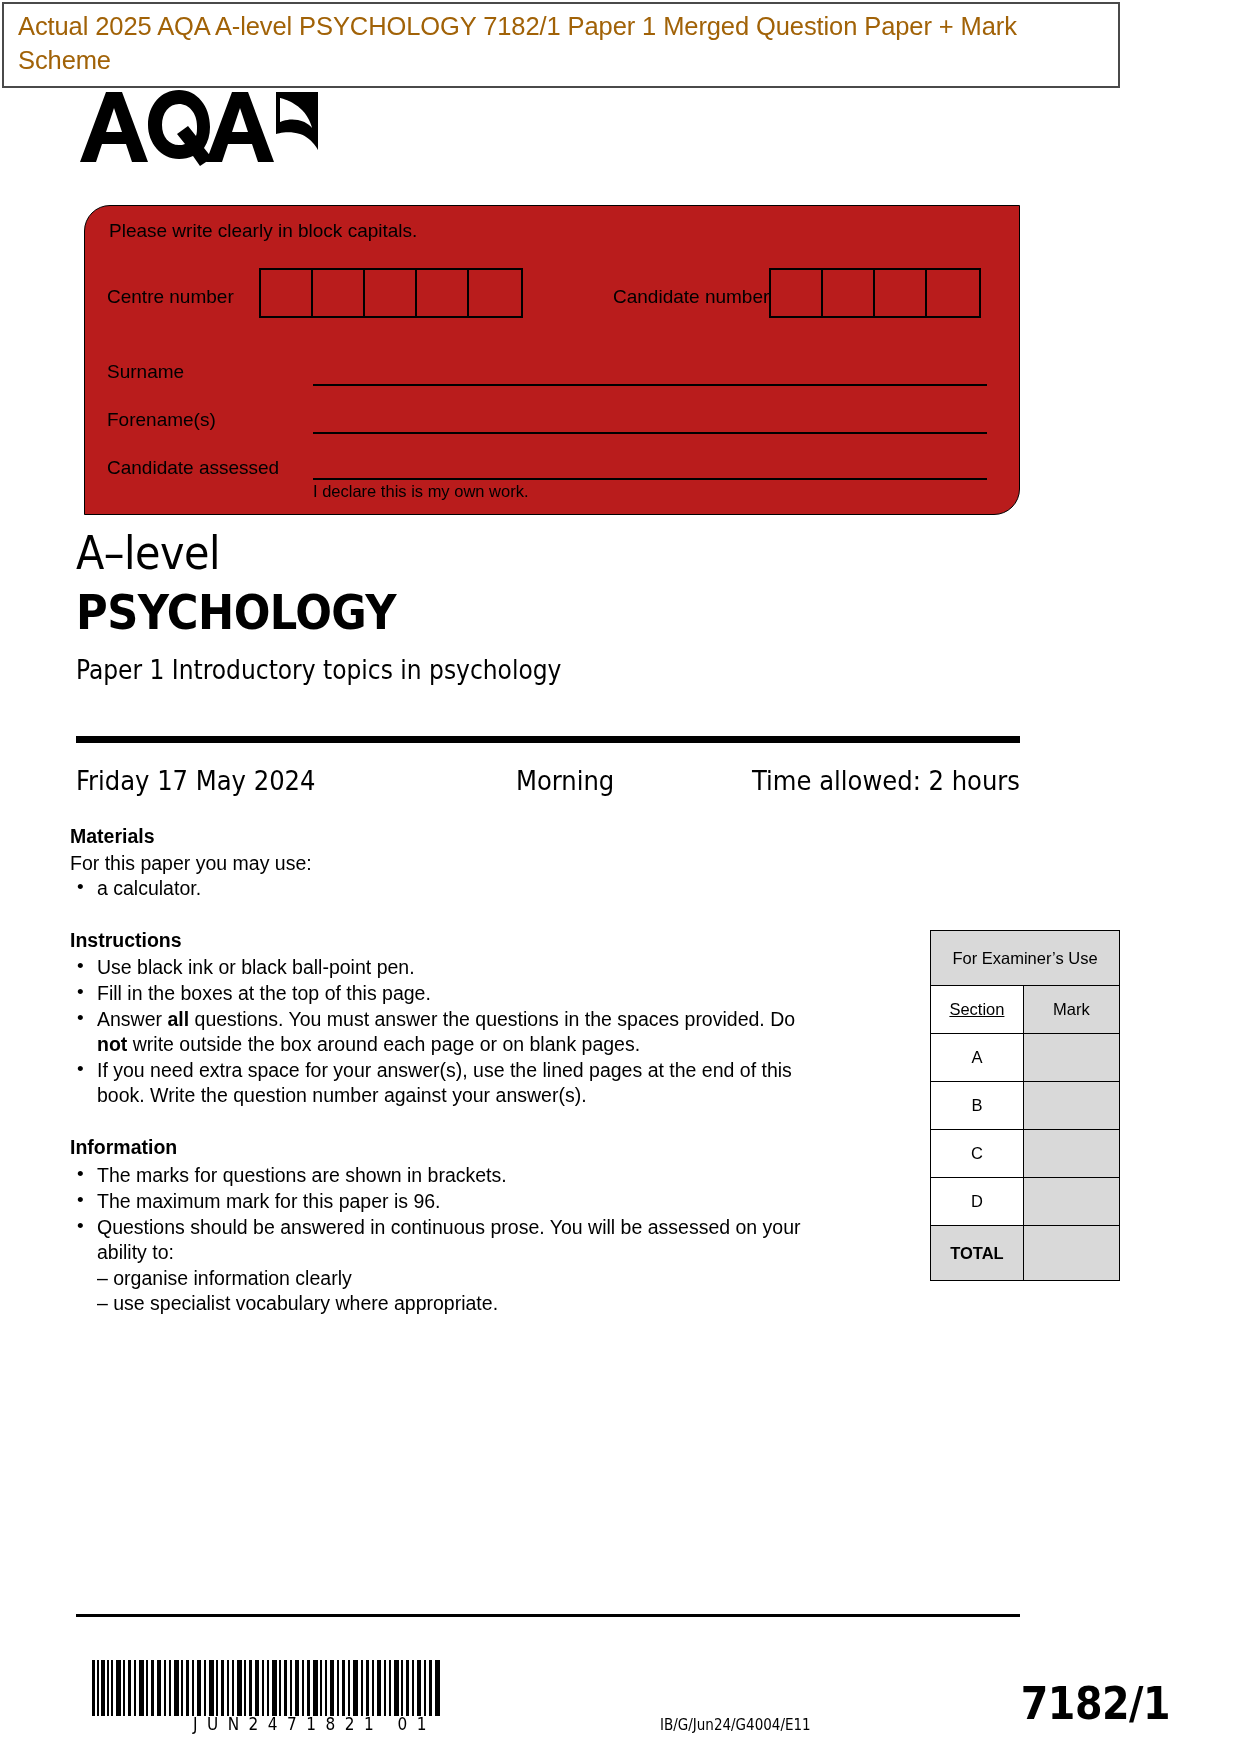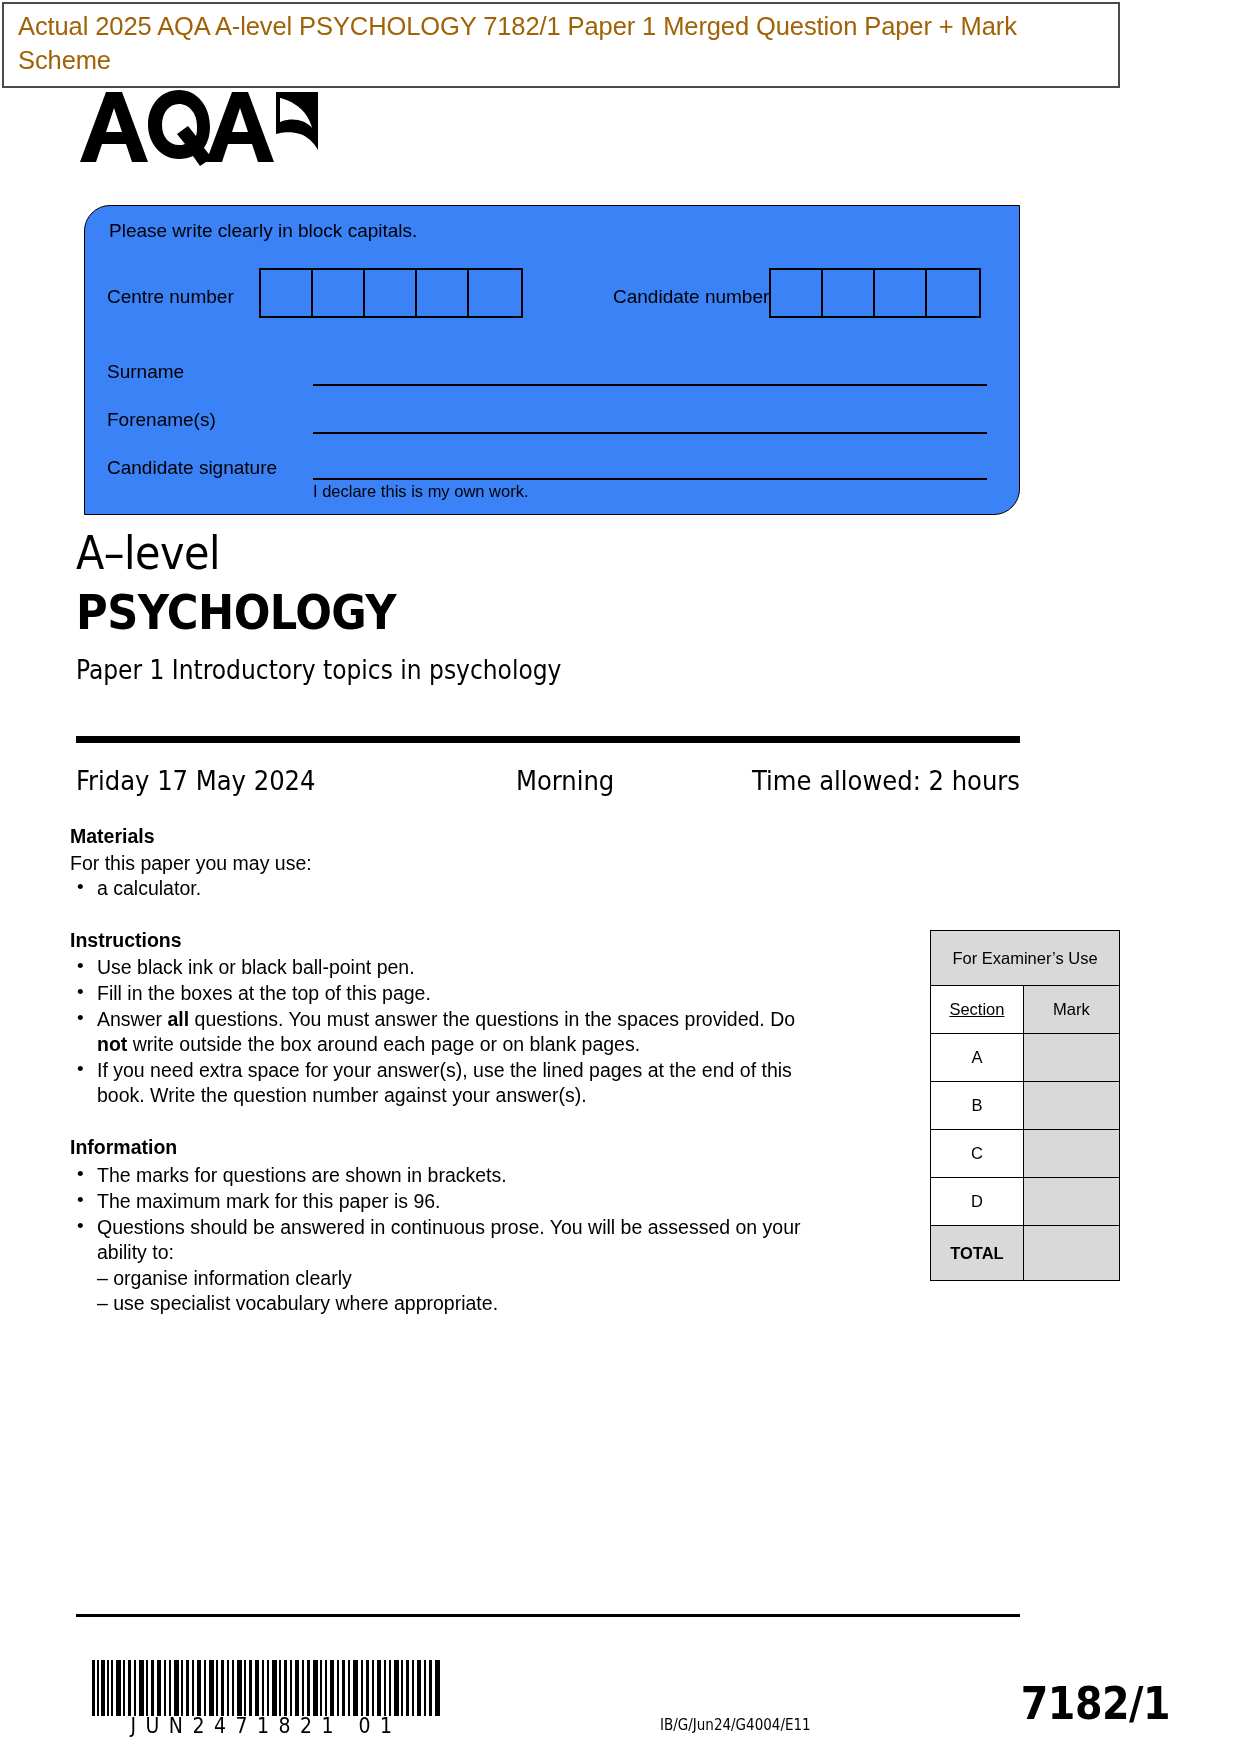--- a/index.html
+++ b/index.html
@@ -50,21 +50,21 @@
   .cand-box {
     position: absolute;
     left: 84px;
     top: 205px;
     width: 936px;
     height: 310px;
     box-sizing: border-box;
     border: 1.6px solid #000;
     border-top-left-radius: 26px;
     border-bottom-right-radius: 26px;
-    background: #3b82f6;
+    background: #b91c1c;
   }
   .cand-instruction {
     position: absolute;
     left: 24px;
     top: 14px;
     font-size: 19px;
   }
   .lbl-centre {
     position: absolute;
     left: 22px;
@@ -252,23 +252,23 @@
     width: 348px;
     height: 56px;
   }
   .barcode svg { display: block; }
   .barcode-digits {
     position: absolute;
     left: 96px;
     top: 1714px;
     width: 340px;
     font-family: "DejaVu Sans Condensed", "Liberation Sans Narrow", "Liberation Sans", sans-serif;
-    font-size: 21px;
+    font-size: 17px;
     letter-spacing: 9.5px;
-    text-align: center;
+    text-align: right;
   }
   .doc-code {
     position: absolute;
     left: 660px;
     top: 1716px;
     font-family: "DejaVu Sans Condensed", "Liberation Sans Narrow", "Liberation Sans", sans-serif;
     font-size: 15px;
   }
   .paper-code {
     position: absolute;
@@ -326,21 +326,21 @@
     <div class="cell"></div>
     <div class="cell"></div>
   </div>
 
   <div class="namerow" id="lbl-surname">Surname</div>
   <div class="ruleline" id="rule-surname"></div>
 
   <div class="namerow" id="lbl-forename">Forename(s)</div>
   <div class="ruleline" id="rule-forename"></div>
 
-  <div class="namerow" id="lbl-signature">Candidate signature</div>
+  <div class="namerow" id="lbl-signature">Candidate assessed</div>
   <div class="ruleline" id="rule-signature"></div>
 
   <div class="declare">I declare this is my own work.</div>
 </div>
 
 <div class="title-block">
   <div class="t-alevel">A–level</div>
   <div class="t-subject">PSYCHOLOGY</div>
   <div class="t-paper">Paper 1  Introductory topics in psychology</div>
 </div>

